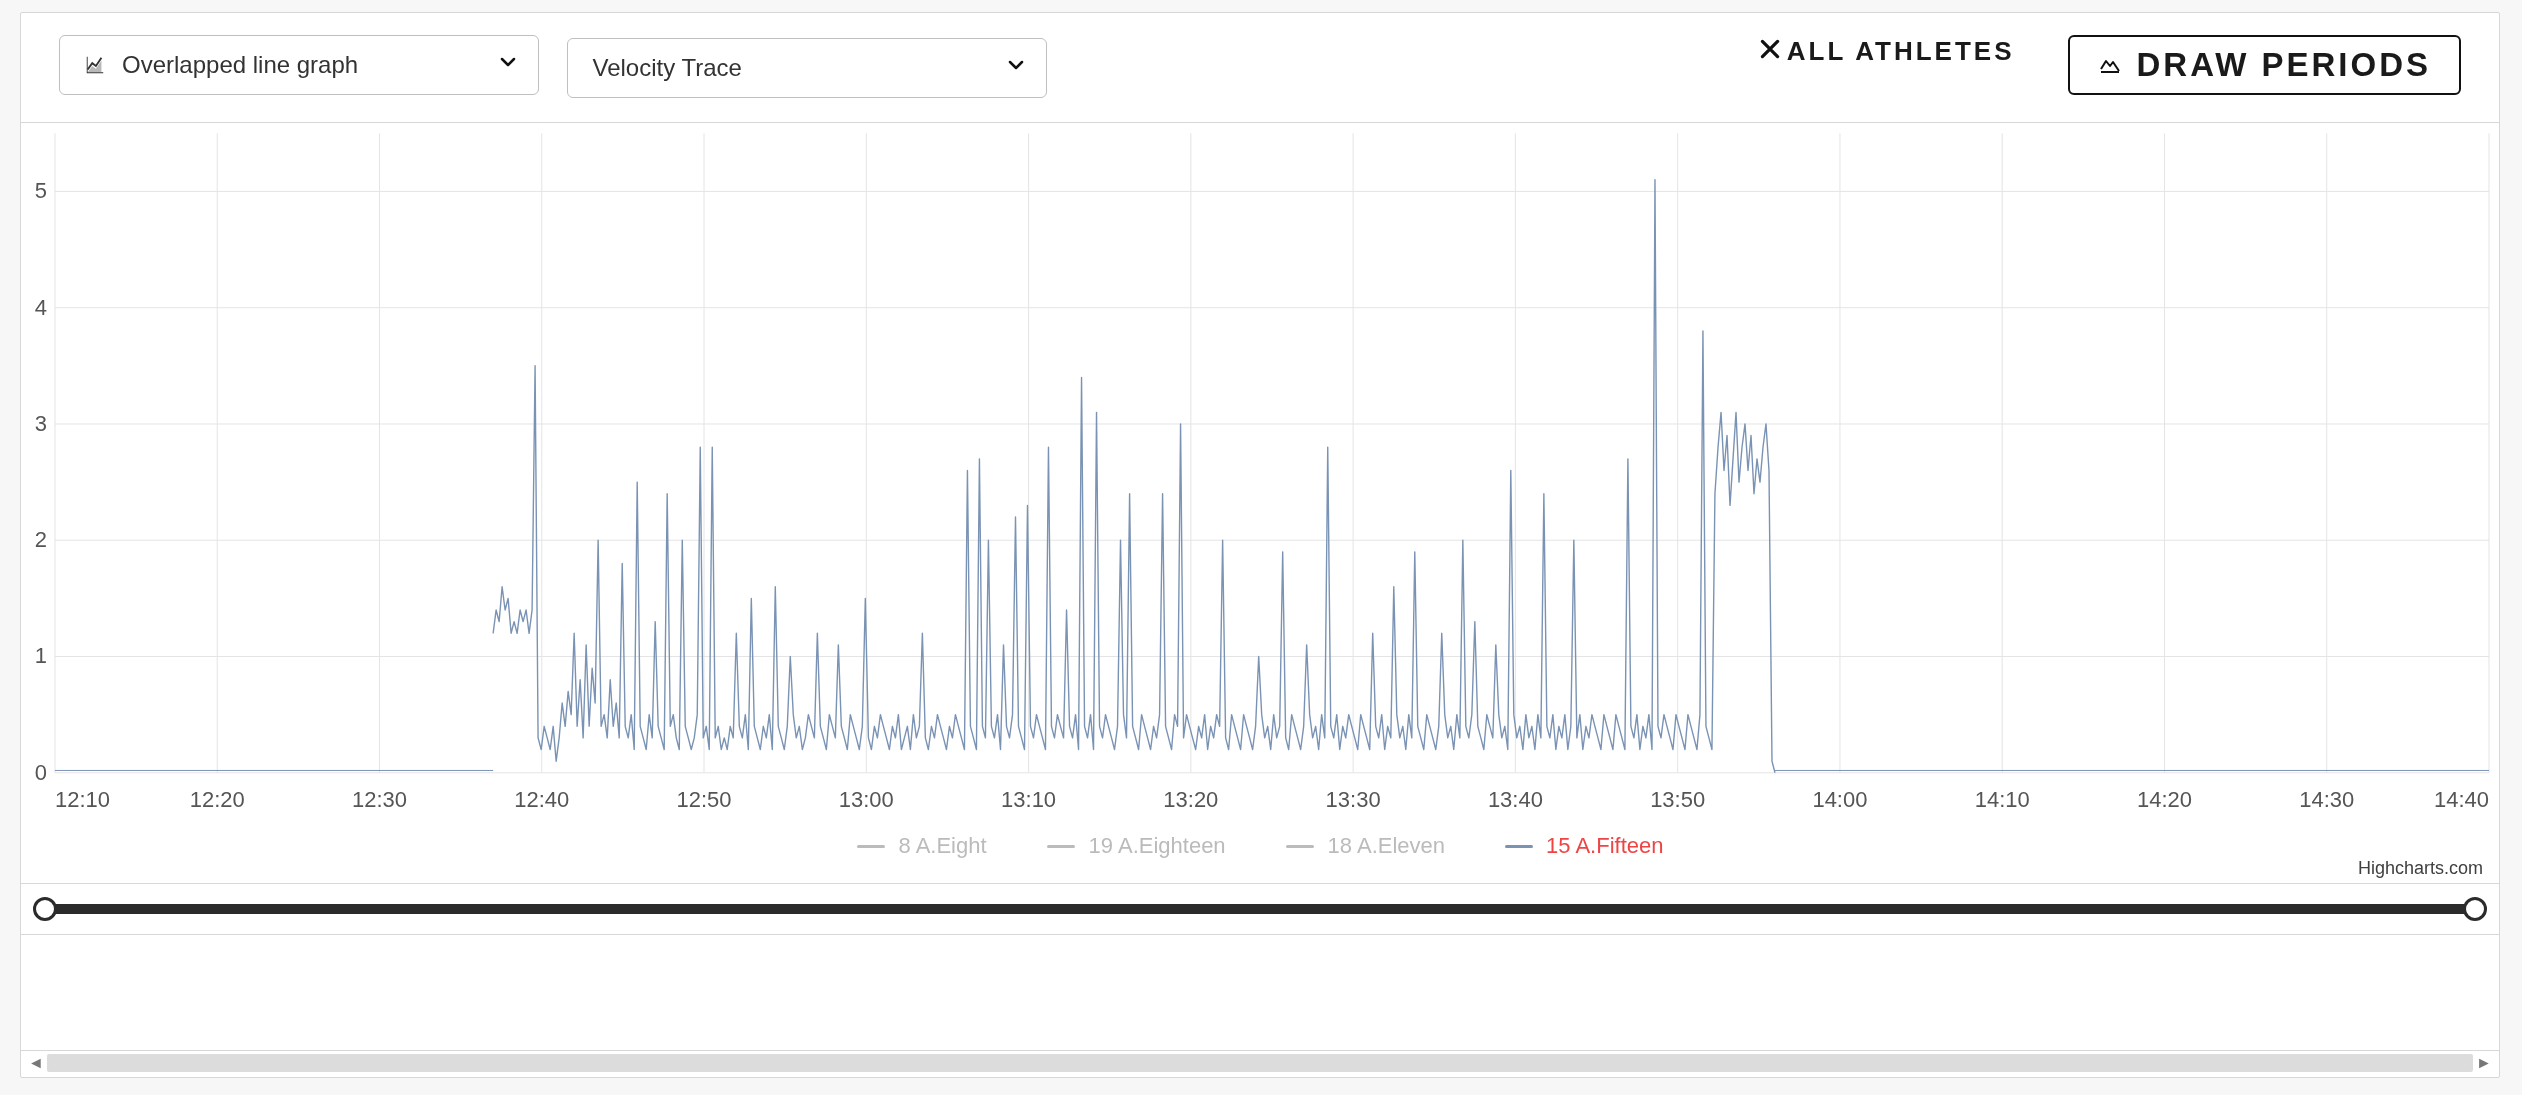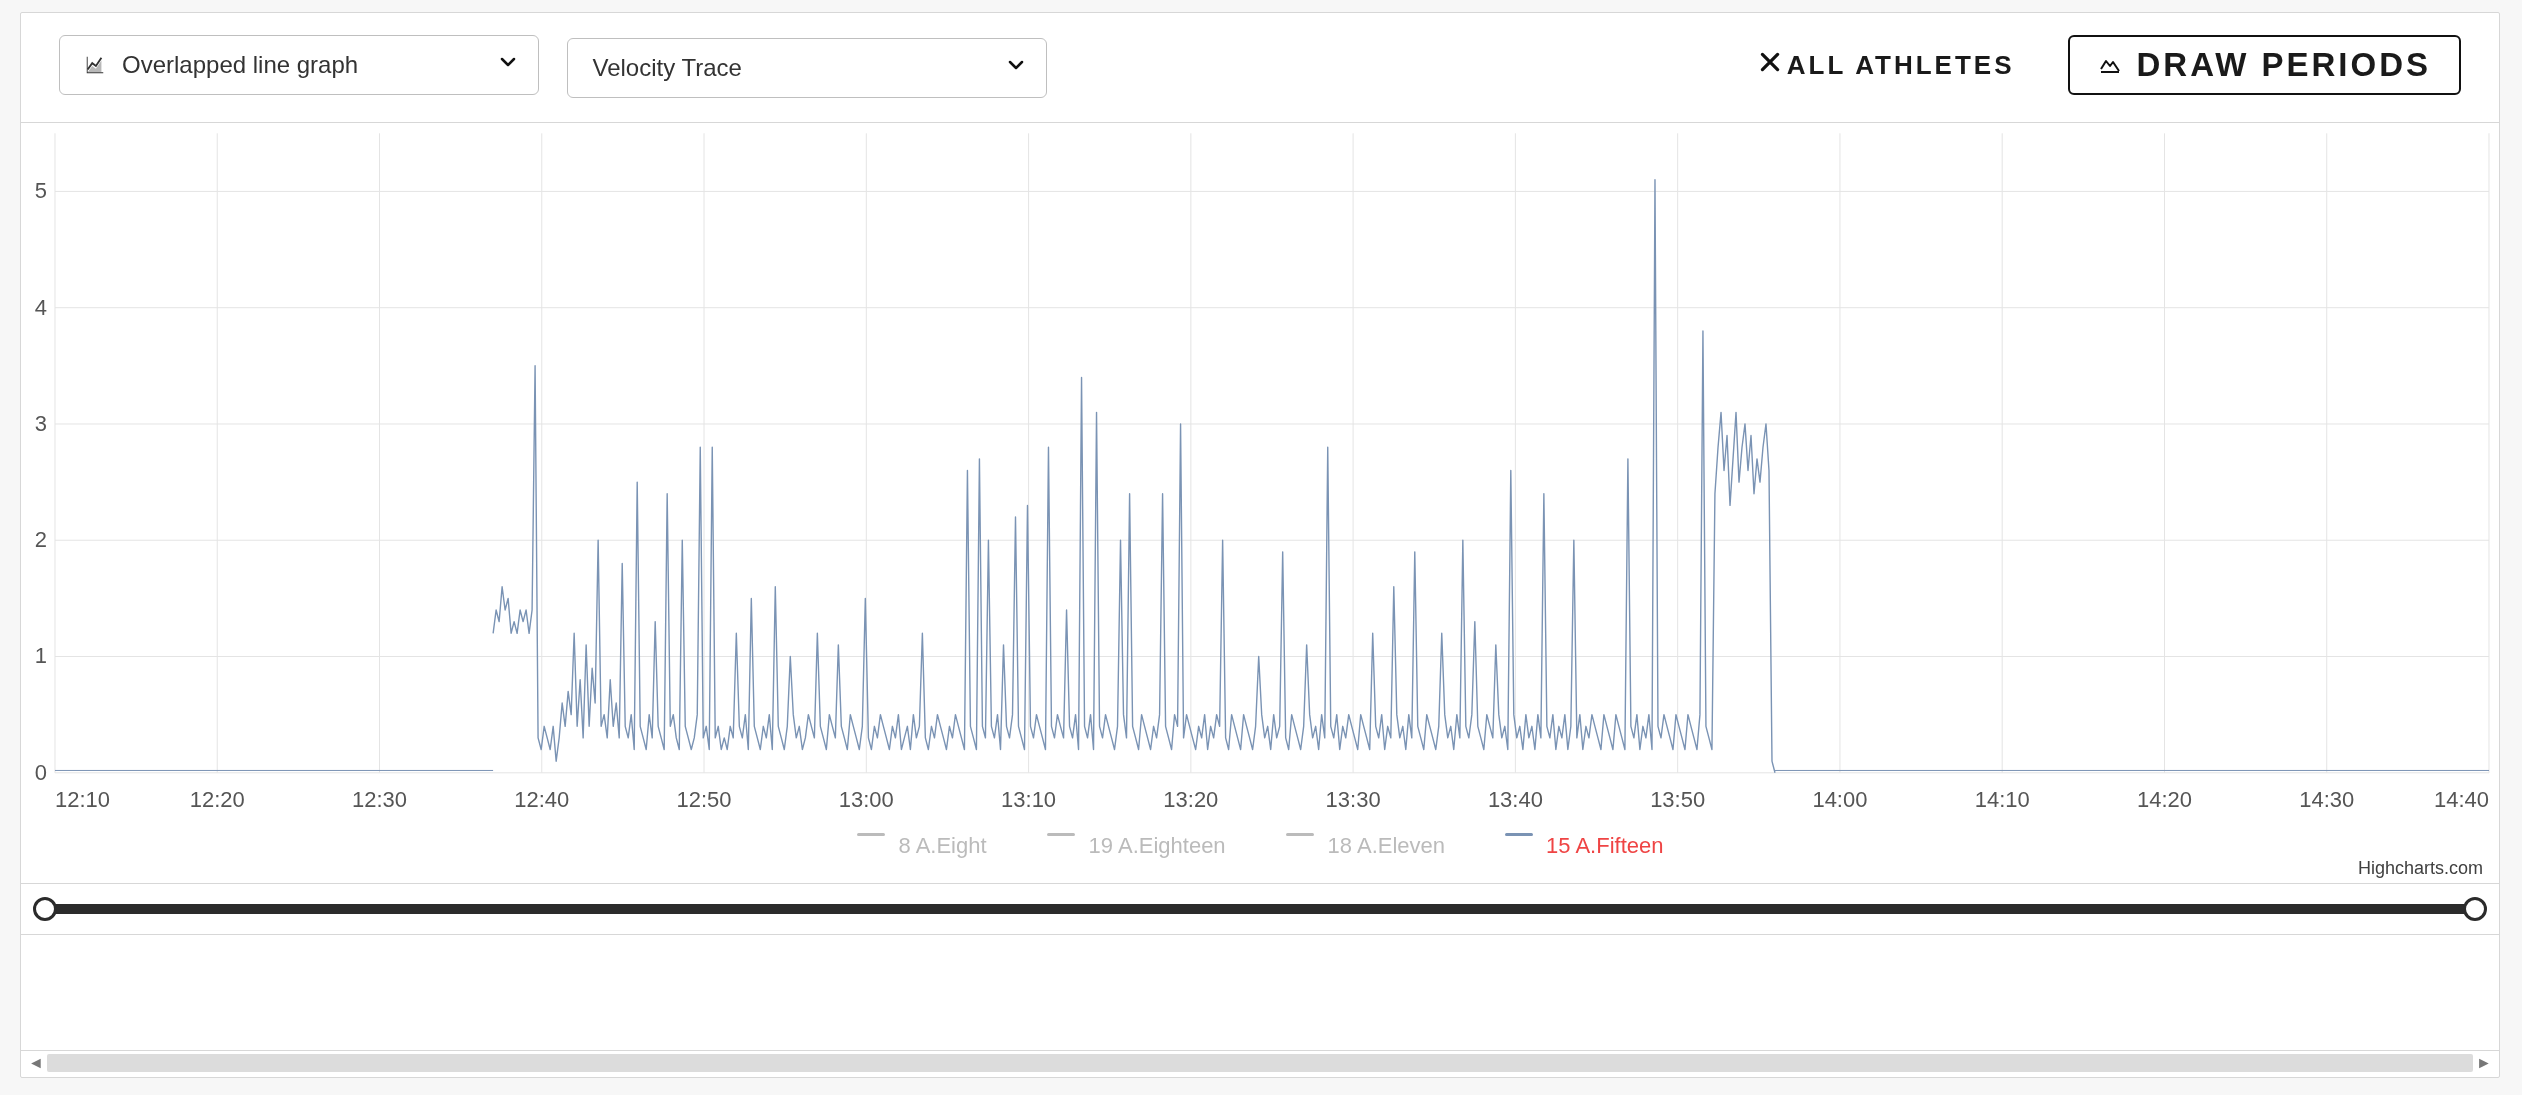--- a/index.html
+++ b/index.html
@@ -59,21 +59,21 @@
   .right-actions {
     position: absolute;
     right: 38px;
     top: 22px;
     display: flex;
     align-items: center;
     gap: 48px;
   }
   .btn-flat {
     display: inline-flex;
-    align-items: center;
+    align-items: flex-start;
     gap: 4px;
     font-size: 26px;
     letter-spacing: 3px;
     font-weight: 700;
     color: #1a1a1a;
     cursor: pointer;
     height: 60px;
     border: none;
     background: none;
   }
@@ -118,21 +118,21 @@
     right: 0;
     bottom: 24px;
     display: flex;
     justify-content: center;
     gap: 60px;
     font-size: 22px;
     color: #bbb;
   }
   .legend .item {
     display: inline-flex;
-    align-items: flex-start;
+    align-items: center;
     gap: 14px;
     cursor: pointer;
   }
   .legend .swatch {
     width: 28px;
     height: 3px;
     background: #bbb;
     border-radius: 2px;
   }
   .legend .item.active { color: #ef4444; gap: 13px; }

